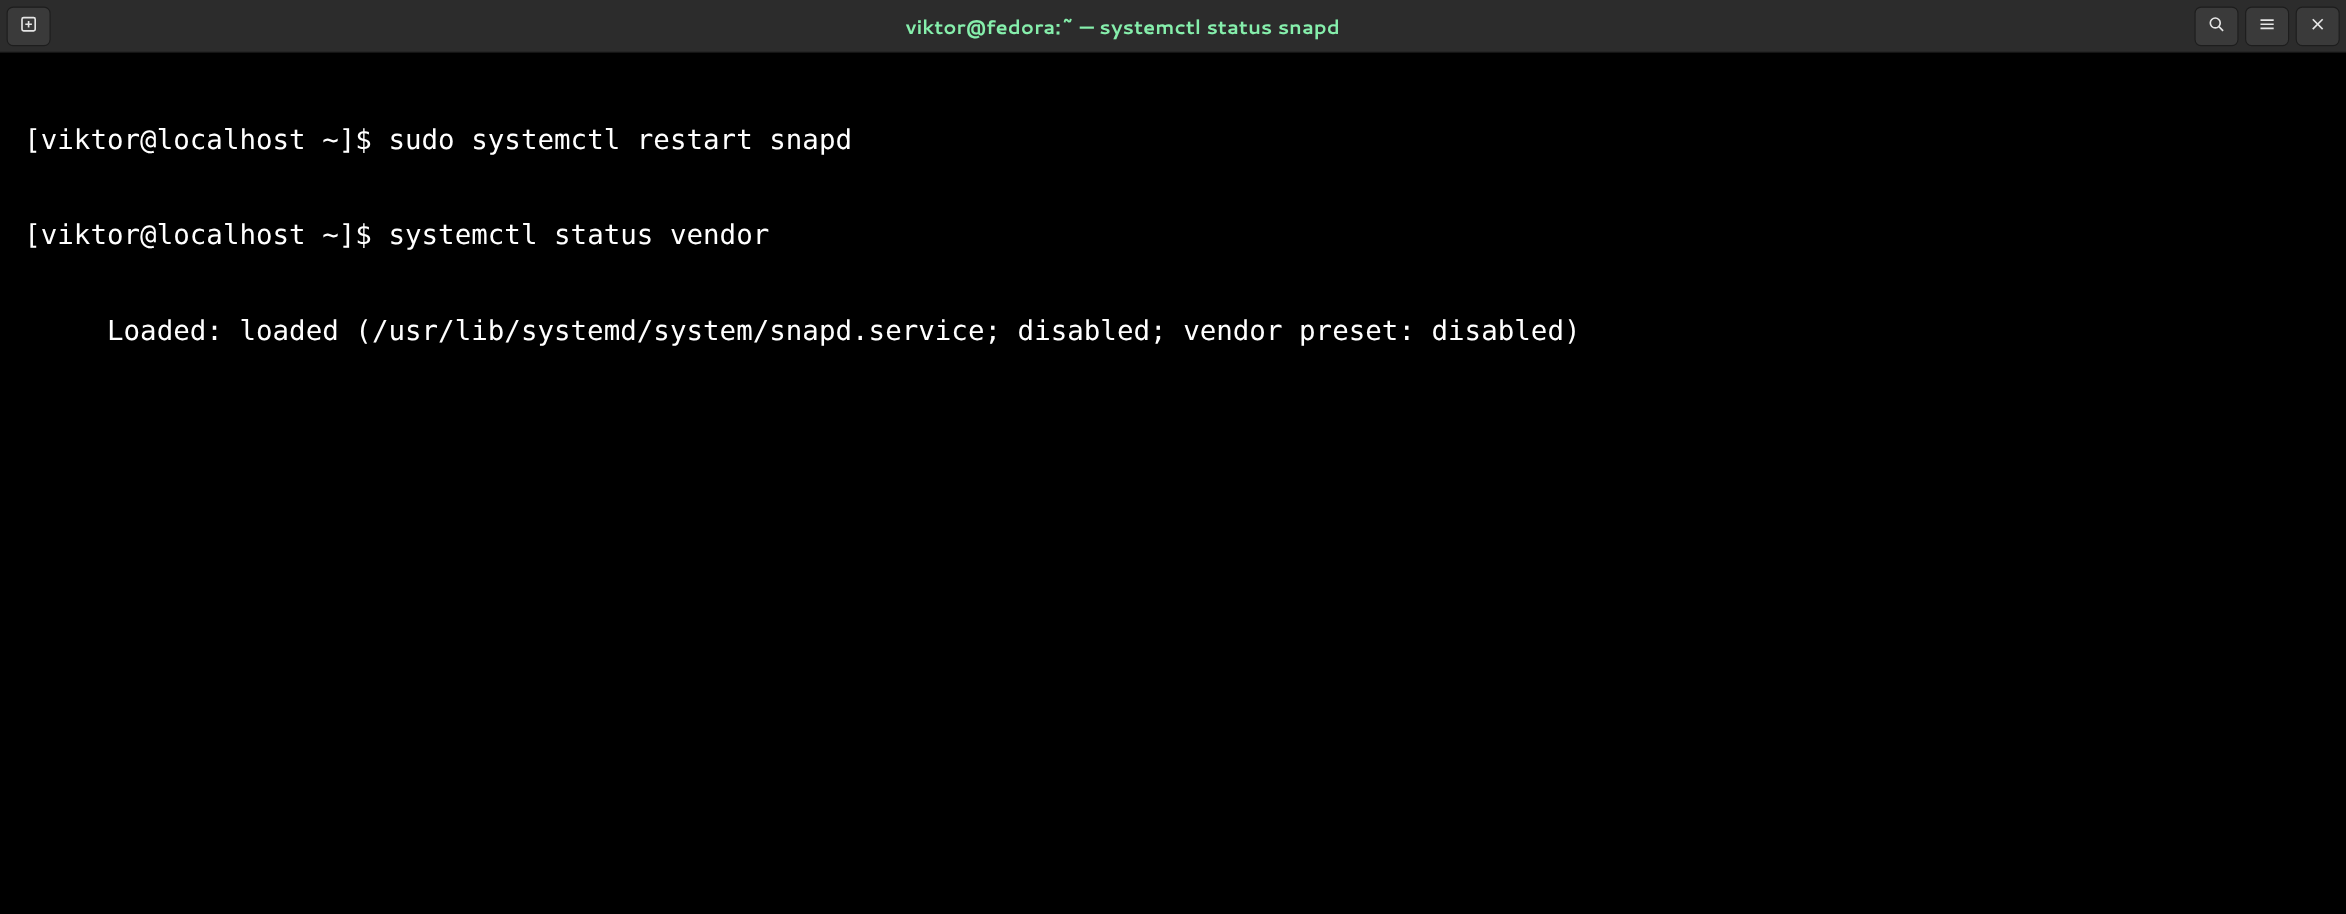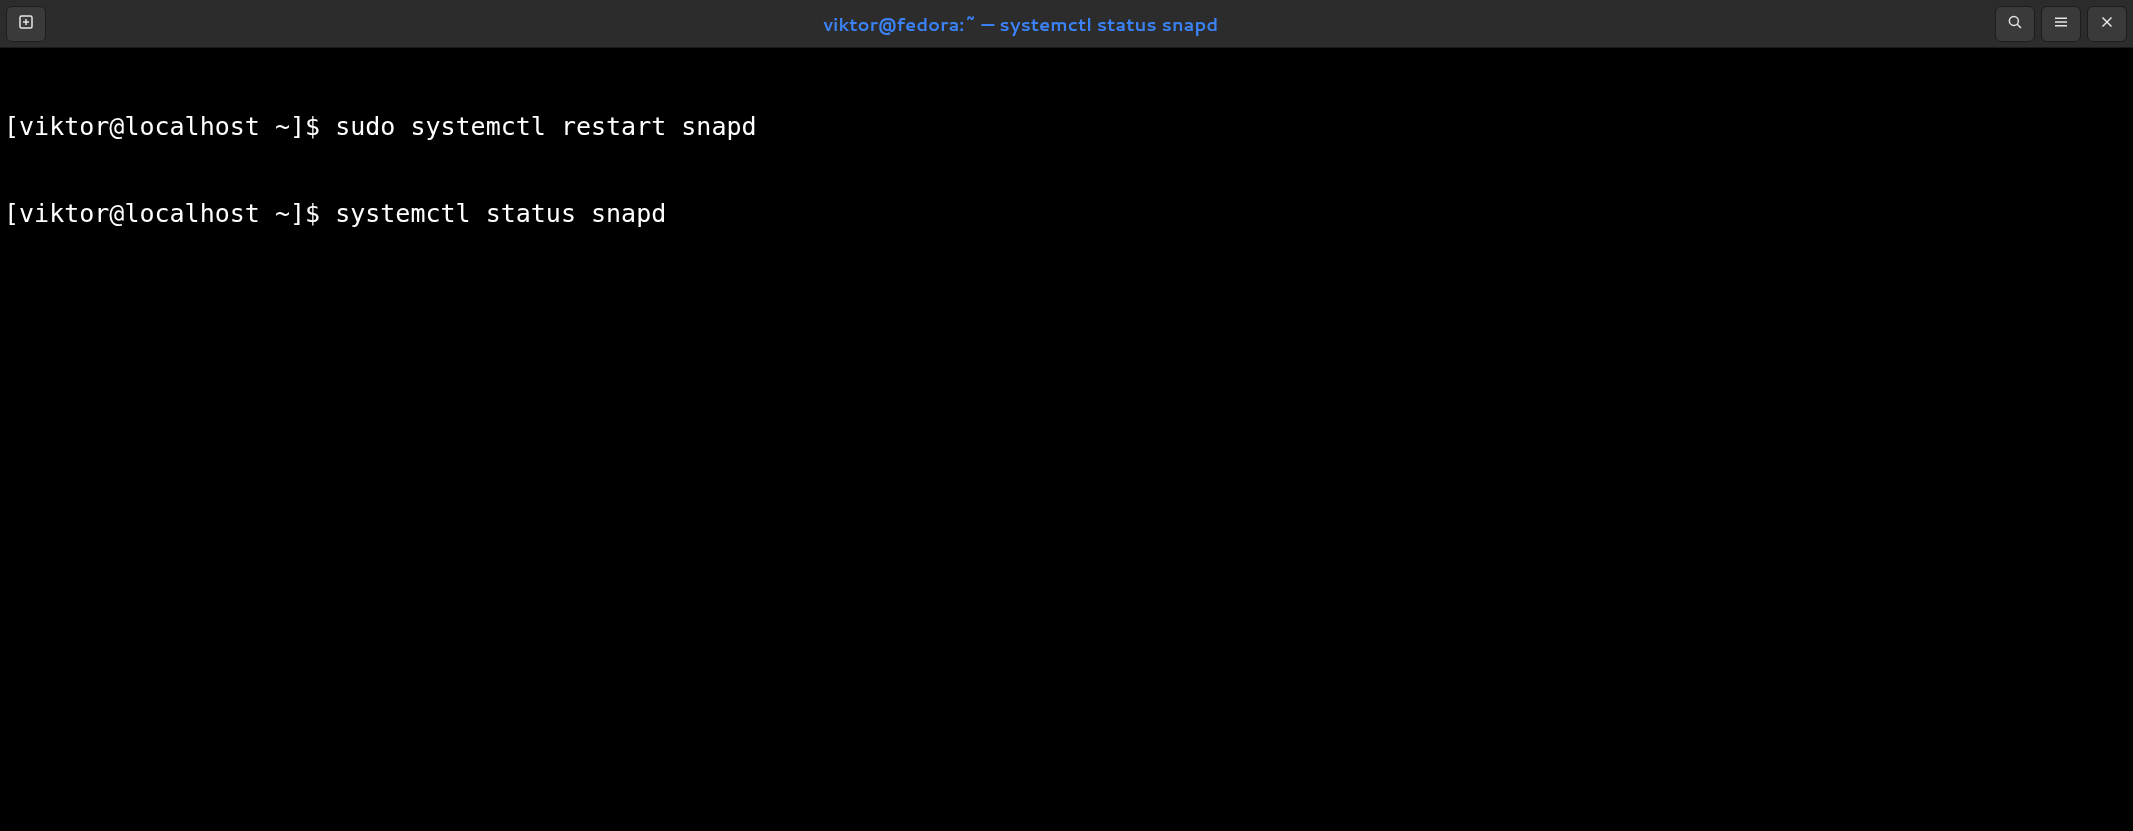--- a/index.html
+++ b/index.html
@@ -5,21 +5,21 @@
   * { margin: 0; padding: 0; box-sizing: border-box; }
   html, body { width: 2133px; height: 831px; background: #000; overflow: hidden; font-family: "DejaVu Sans Mono", "Liberation Mono", monospace; }
   .window { width: 2133px; height: 831px; display: flex; flex-direction: column; }
   .titlebar {
     height: 48px;
     background: #2c2c2c;
     border-bottom: 1px solid #1a1a1a;
     display: flex;
     align-items: center;
     padding: 0 6px;
-    color: #3b82f6;
+    color: #86efac;
     font-family: Cantarell, "DejaVu Sans", sans-serif;
     font-size: 18px;
     font-weight: 600;
   }
   .tb-left, .tb-right { display: flex; align-items: center; gap: 6px; }
   .tb-center { flex: 1; text-align: center; }
   .tb-btn {
     width: 40px; height: 36px;
     background: #3a3a3a;
     border: 1px solid #1d1d1d;
@@ -33,21 +33,21 @@
     flex: 1;
     background: #000;
     color: #fff;
     font-size: 25px;
     line-height: 29px;
     padding: 6px 4px 0 4px;
     white-space: pre;
     overflow: hidden;
     position: relative;
   }
-  .line { white-space: pre; }
+  .line { white-space: pre; margin-left: 18px; }
   .dot-green { color: #26a269; }
   .extra-space { flex: 1; background:#000; }
 </style>
 </head>
 <body>
 
 <div class="window">
 
   <div class="titlebar">
     <div class="tb-left">
@@ -86,21 +86,22 @@
               <line x1="6" y1="6" x2="18" y2="18"></line>
               <line x1="18" y1="6" x2="6" y2="18"></line>
             </svg>
         </span>
       </div>
     </div>
   </div>
 
   <div class="terminal">
     <div class="line"><span>[viktor@localhost ~]$ </span><span>sudo systemctl restart snapd</span></div>
-    <div class="line"><span>[viktor@localhost ~]$ </span><span>systemctl status snapd</span></div>
+    <div class="line"><span>[viktor@localhost ~]$ </span><span>systemctl status vendor</span></div>
+    <div class="line">     Loaded: loaded (/usr/lib/systemd/system/snapd.service; disabled; vendor preset: disabled)</div>
     
     
     
     
     
     
     
     
     
     

